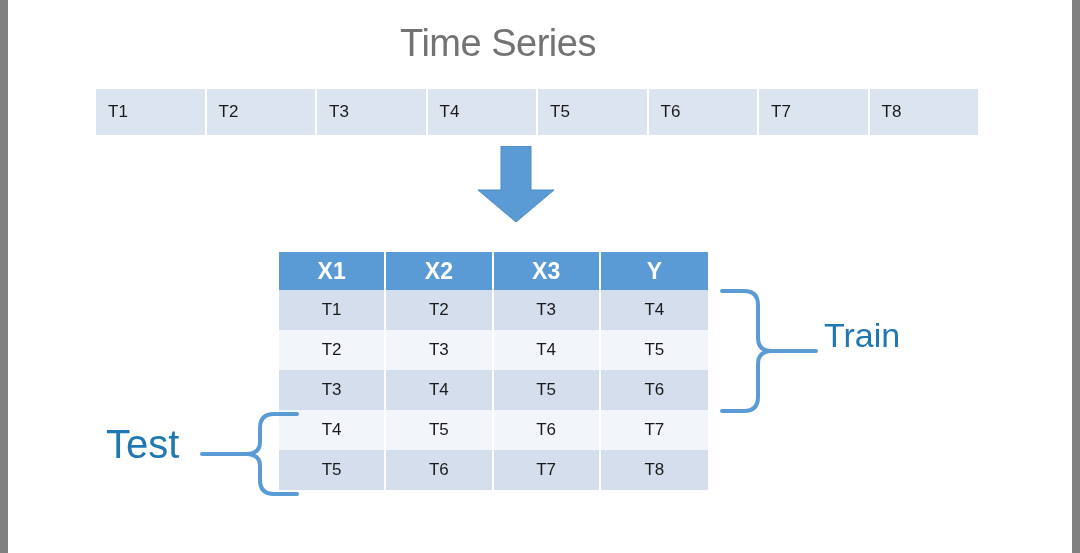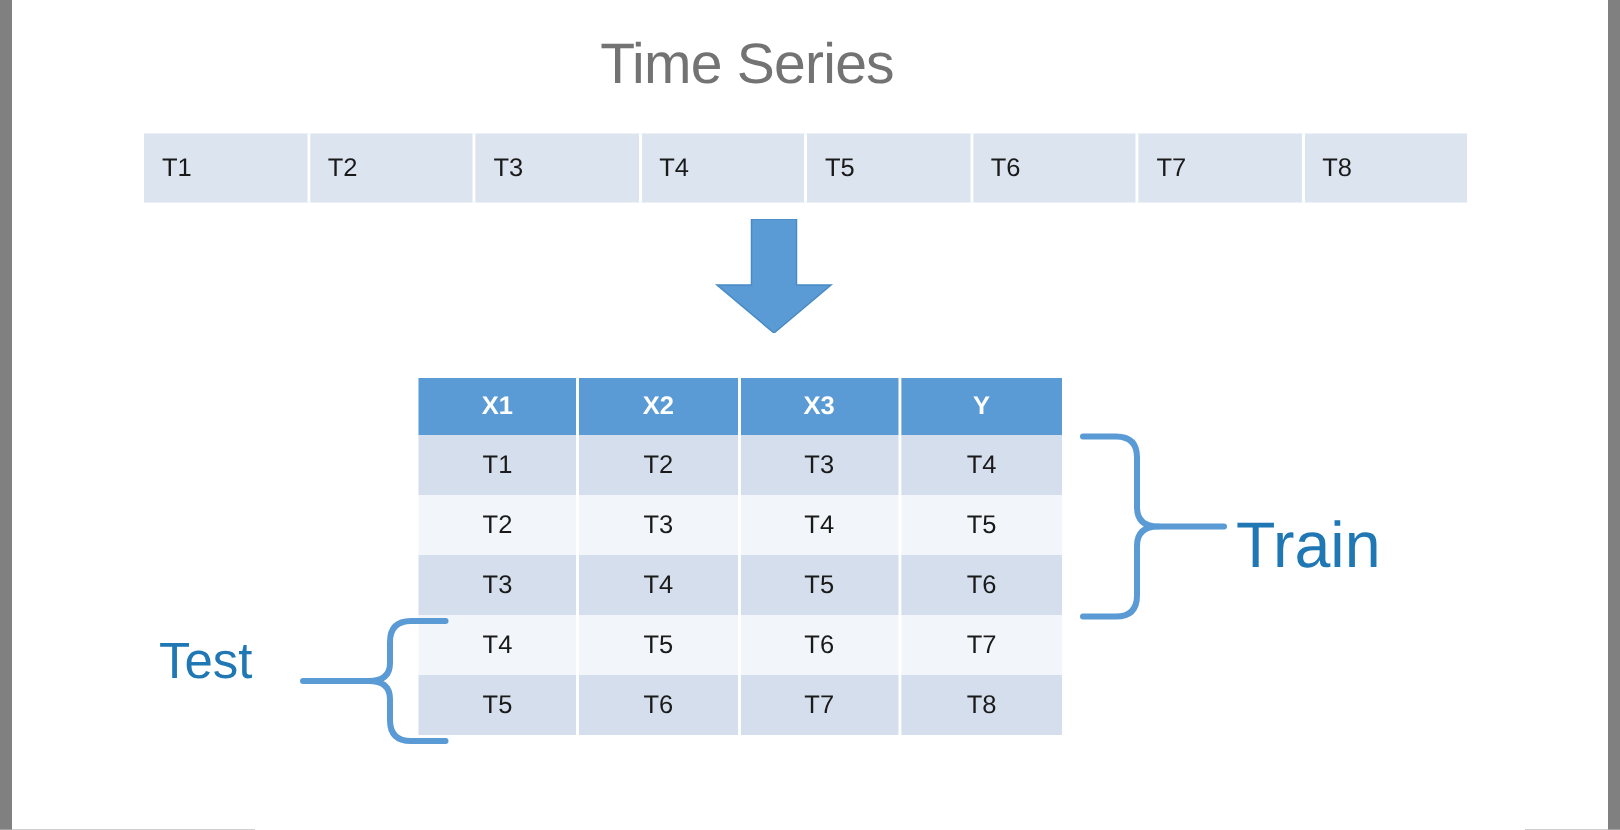--- a/index.html
+++ b/index.html
@@ -87,54 +87,53 @@
     color: #1a1a1a;
     border-right: 2px solid #ffffff;
     padding: 0;
   }
   #table td:last-child, #table th:last-child { border-right: none; }
   #table thead th {
     background: #5B9BD5;
     color: #ffffff;
     font-weight: bold;
     height: 38px;
-    font-size: 17px;
+    font-size: 23px;
   }
   #table tbody tr.odd td  { background: #D4DEEC; }
   #table tbody tr.even td { background: #F2F5FA; }
 
   
   #train-group {
     position: absolute;
     left: 708px;
     top: 286px;
     width: 230px;
     height: 130px;
   }
   #train-label {
     position: absolute;
     left: 108px;
     top: 30px;
-    font-size: 43px;
+    font-size: 34px;
     color: #1F77B4;
     white-space: nowrap;
-    margin-top: 24px;
   }
   #test-group {
     position: absolute;
     left: 90px;
     top: 410px;
     width: 205px;
     height: 88px;
   }
   #test-label {
     position: absolute;
     left: 8px;
     top: 12px;
-    font-size: 34px;
+    font-size: 40px;
     color: #1F77B4;
     white-space: nowrap;
   }
   .brace-svg { position: absolute; left: 0; top: 0; }
 </style>
 </head>
 <body>
 
 <div id="slide">
 

